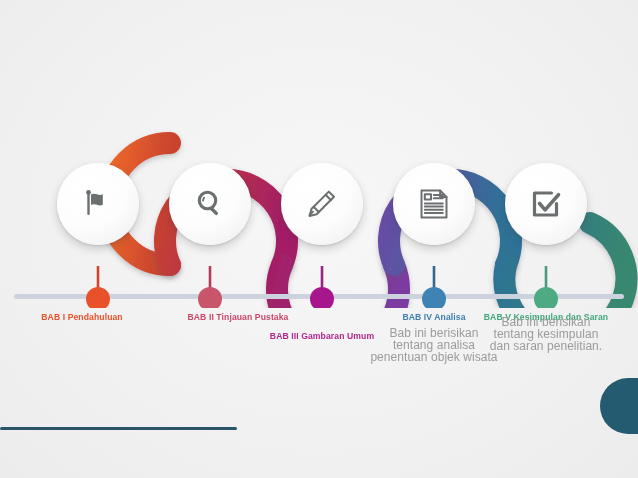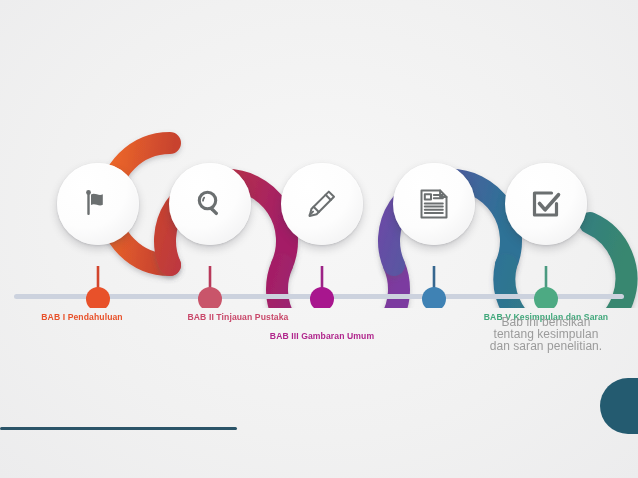--- a/index.html
+++ b/index.html
@@ -218,20 +218,24 @@
     </div>
 
     <div class="caption" style="left:146px; top:0;margin-left:28px;">
       <p class="title" style="color:#c9486a">BAB II Tinjauan Pustaka</p>
     </div>
 
     <div class="caption" style="left:258px; top:0;margin-top:19px;">
       <p class="title" style="color:#b0268c">BAB III Gambaran Umum</p>
     </div>
 
+    <div class="caption" style="left:370px; top:0;">
+      <p class="title" style="color:#3c7fb1">BAB IV Analisa</p>
+      <p class="body">Bab ini berisikan tentang analisa penentuan objek wisata</p>
+    </div>
 
     <div class="caption overlap" style="left:482px; top:0;">
       <p class="title" style="color:#41a87b">BAB V Kesimpulan dan Saran</p>
       <p class="body">Bab ini berisikan tentang kesimpulan dan saran penelitian.</p>
     </div>
 
   </div>
 
   <div class="corner-blob"></div>
   <div class="bottom-rule"></div>

